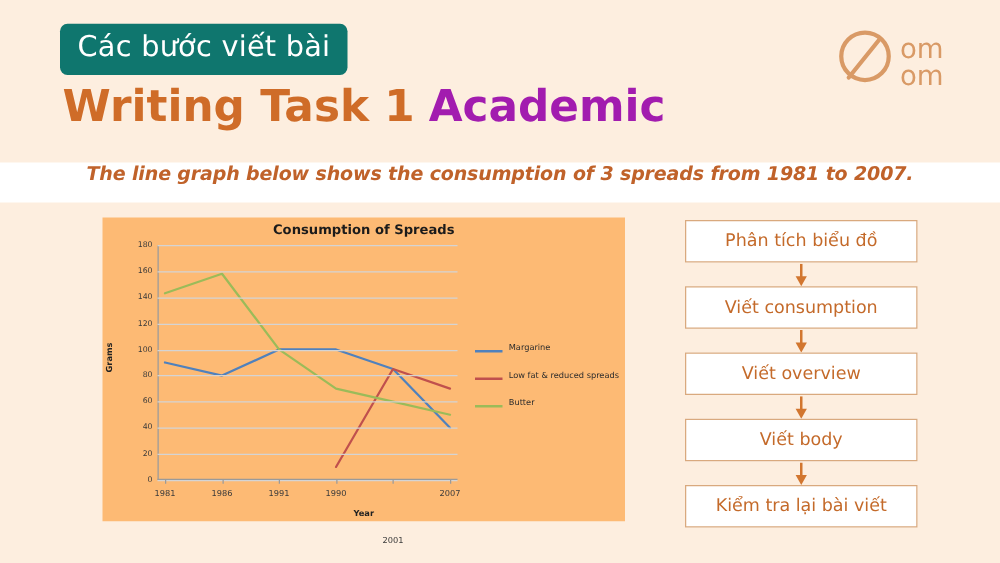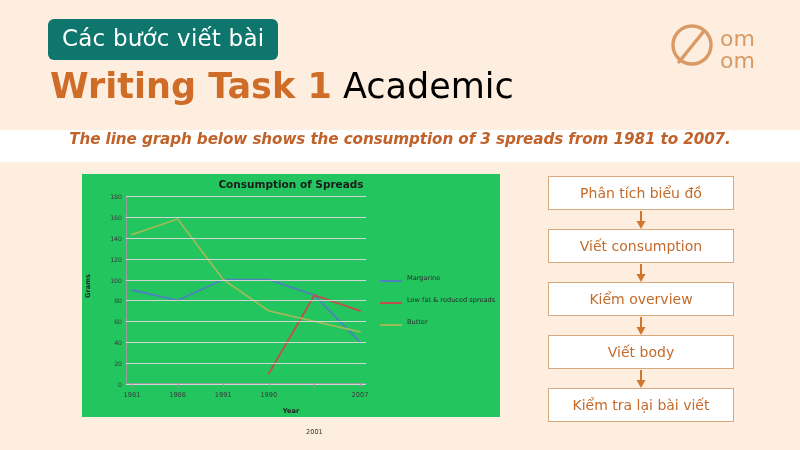--- a/index.html
+++ b/index.html
@@ -19,40 +19,40 @@
     padding: 8px 14px 10px 14px;
     border-radius: 6px;
     letter-spacing: .2px;
     white-space: nowrap;
   }
   .title {
     position: absolute; left: 50px; top: 68px;
     font-size: 35px; line-height: 1.05; white-space: nowrap;
   }
   .title .t-bold { font-weight: bold; color: #cf6c28; }
-  .title .t-light { font-weight: normal; color: #000000; }
+  .title .t-light { font-weight: bold; color: #a21caf; }
 
   
   .logo { position: absolute; right: 24px; top: 20px; width: 110px; height: 62px; }
 
   
   .subtitle-band {
     position: absolute; left: 0; top: 130px; width: 800px; height: 32px;
     background: #ffffff; display: flex; align-items: flex-start; justify-content: center;
   }
   .subtitle-text {
     font-size: 15.2px; font-weight: bold; font-style: italic;
     color: #c0622a; white-space: nowrap; letter-spacing: -.1px;
   }
 
   
   .chart-panel {
     position: absolute; left: 82px; top: 174px;
     width: 418px; height: 243px;
-    background: #22c55e;
+    background: #fdba74;
   }
   .chart-title {
     position: absolute; left: 0; right: 0; top: 4px;
     text-align: center; font-size: 10.5px; font-weight: bold; color: #1b1b1b;
   }
   .ylabel {
     position: absolute; left: -6px; top: 108px;
     transform: rotate(-90deg); transform-origin: center;
     font-size: 6.6px; font-weight: bold; color: #222;
   }
@@ -185,21 +185,21 @@
           <polygon points="6,18 1.5,10 10.5,10" fill="#d2762f"></polygon>
         </svg>
       </div>
       <div class="flow-box">Viết consumption</div>
       <div class="flow-arrow">
         <svg width="12" height="18" viewBox="0 0 12 18">
           <line x1="6" y1="0" x2="6" y2="12" stroke="#d2762f" stroke-width="2"></line>
           <polygon points="6,18 1.5,10 10.5,10" fill="#d2762f"></polygon>
         </svg>
       </div>
-      <div class="flow-box">Kiểm overview</div>
+      <div class="flow-box">Viết overview</div>
       <div class="flow-arrow">
         <svg width="12" height="18" viewBox="0 0 12 18">
           <line x1="6" y1="0" x2="6" y2="12" stroke="#d2762f" stroke-width="2"></line>
           <polygon points="6,18 1.5,10 10.5,10" fill="#d2762f"></polygon>
         </svg>
       </div>
       <div class="flow-box">Viết body</div>
       <div class="flow-arrow">
         <svg width="12" height="18" viewBox="0 0 12 18">
           <line x1="6" y1="0" x2="6" y2="12" stroke="#d2762f" stroke-width="2"></line>

